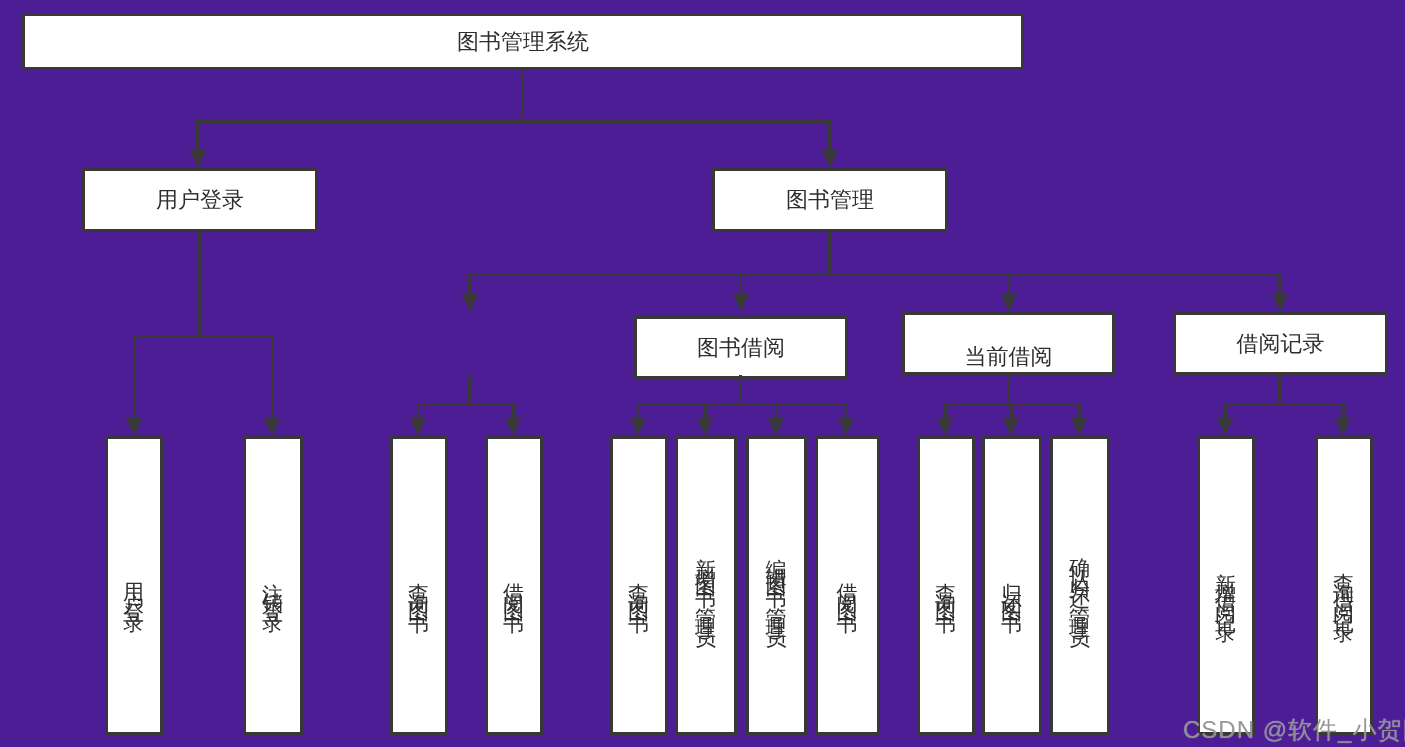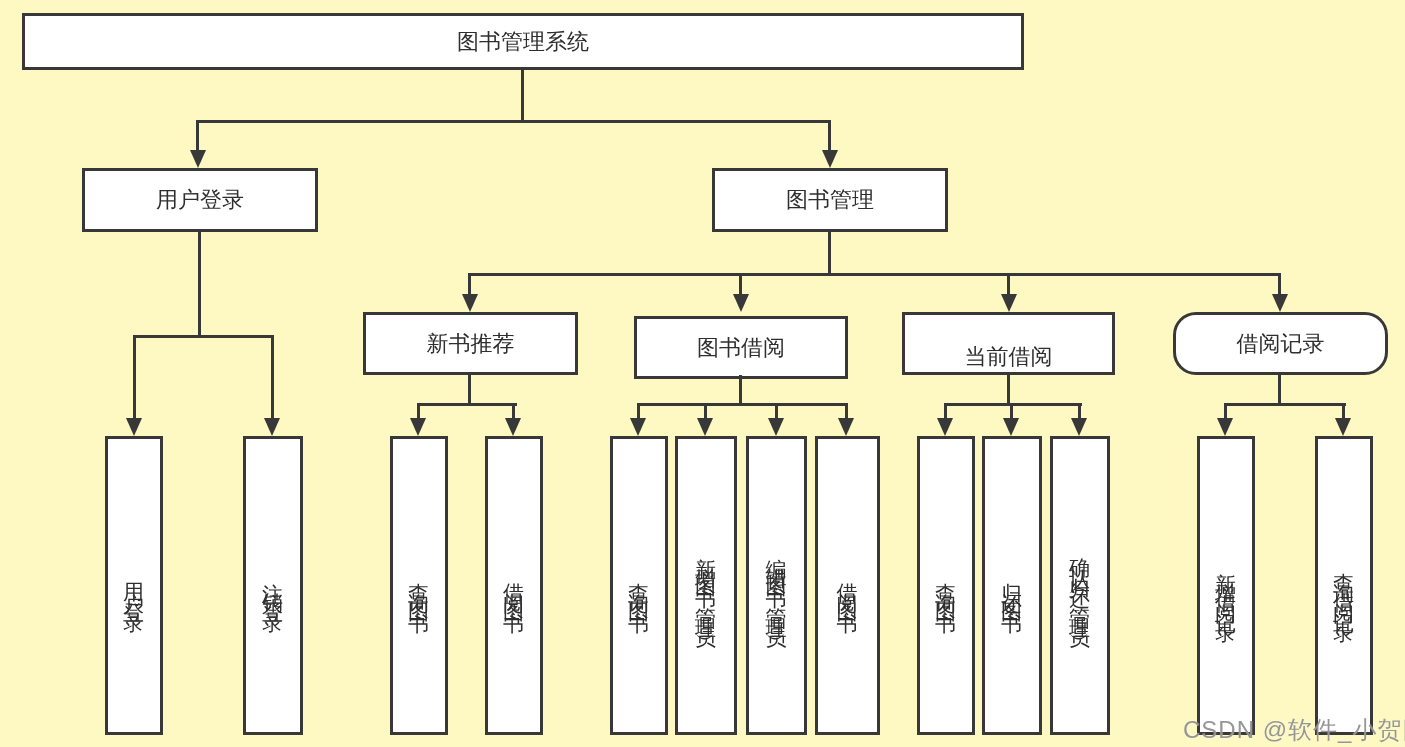--- a/index.html
+++ b/index.html
@@ -5,21 +5,21 @@
   html, body {
     margin: 0;
     padding: 0;
     background: #ffffff;
     font-family: "Liberation Sans", "DejaVu Sans", sans-serif;
   }
   #canvas {
     position: relative;
     width: 1405px;
     height: 747px;
-    background: #fef9c3;
+    background: #4c1d95;
     overflow: hidden;
     color: #2e2e2e;
   }
   .node {
     position: absolute;
     box-sizing: border-box;
     border: 3px solid #383838;
     background: #ffffff;
     display: flex;
     align-items: center;
@@ -96,30 +96,27 @@
   <div class="ln" style="left:468px; top:273px; width:813px; height:3px;"></div>
   <div class="ln" style="left:468px; top:273px; width:3px; height:22px;"></div>
   <div class="arw" style="left:462px; top:294px;"></div>
   <div class="ln" style="left:739px; top:273px; width:3px; height:22px;"></div>
   <div class="arw" style="left:733px; top:294px;"></div>
   <div class="ln" style="left:1007px; top:273px; width:3px; height:22px;"></div>
   <div class="arw" style="left:1001px; top:294px;"></div>
   <div class="ln" style="left:1278px; top:273px; width:3px; height:22px;"></div>
   <div class="arw" style="left:1272px; top:294px;"></div>
 
-  <div class="node" style="left:363px; top:312px; width:215px; height:63px;">
-    <span>新书推荐</span>
-  </div>
   <div class="node" style="left:634px; top:316px; width:214px; height:63px;">
     <span>图书借阅</span>
   </div>
   <div class="node" style="left:902px; top:312px; width:213px; height:63px;align-items:flex-end;">
     <span>当前借阅</span>
   </div>
-  <div class="node" style="left:1173px; top:312px; width:215px; height:63px;border-radius:23px;">
+  <div class="node" style="left:1173px; top:312px; width:215px; height:63px;">
     <span>借阅记录</span>
   </div>
 
   <div class="ln" style="left:468px; top:375px; width:3px; height:31px;"></div>
   <div class="ln" style="left:417px; top:403px; width:100px; height:3px;"></div>
   <div class="ln" style="left:417px; top:403px; width:3px; height:17px;"></div>
   <div class="arw" style="left:410px; top:418px;"></div>
   <div class="ln" style="left:512px; top:403px; width:3px; height:17px;"></div>
   <div class="arw" style="left:505px; top:418px;"></div>
 

